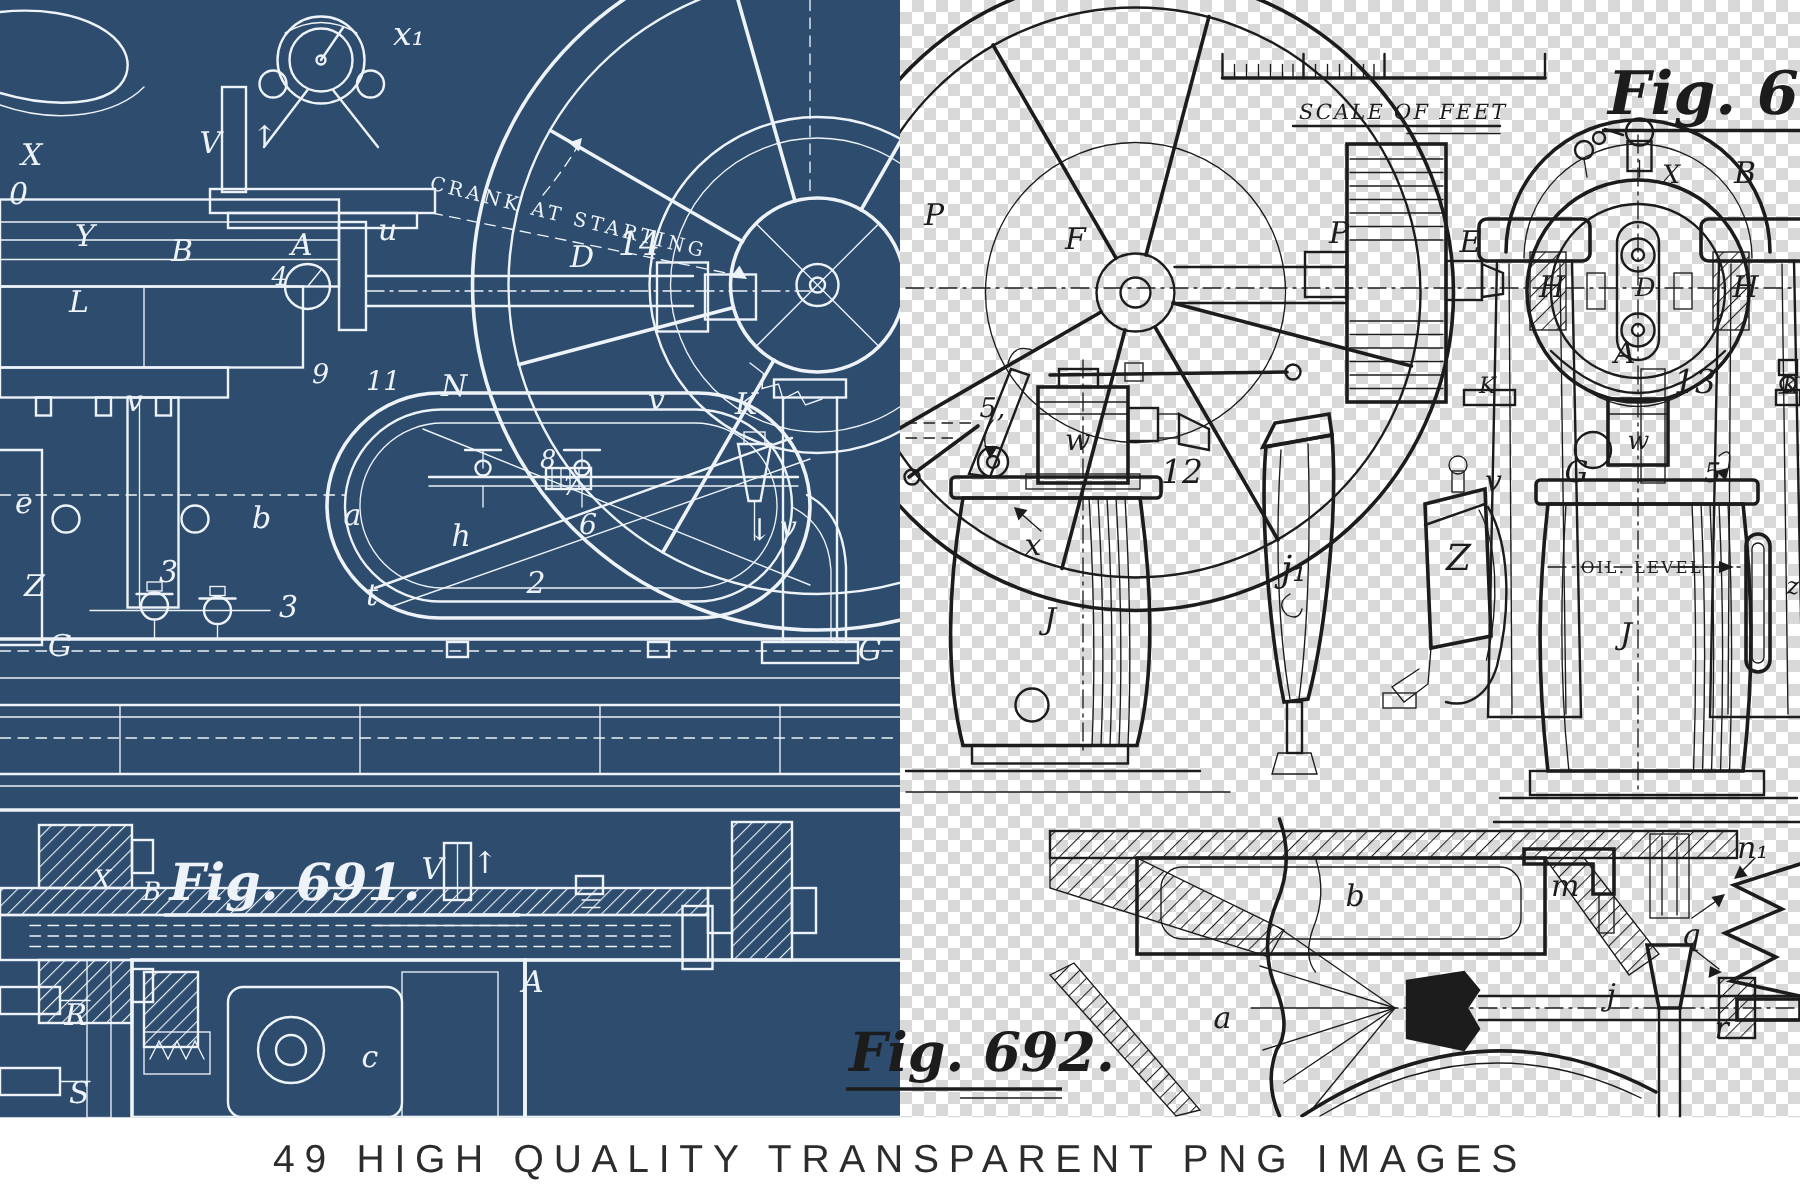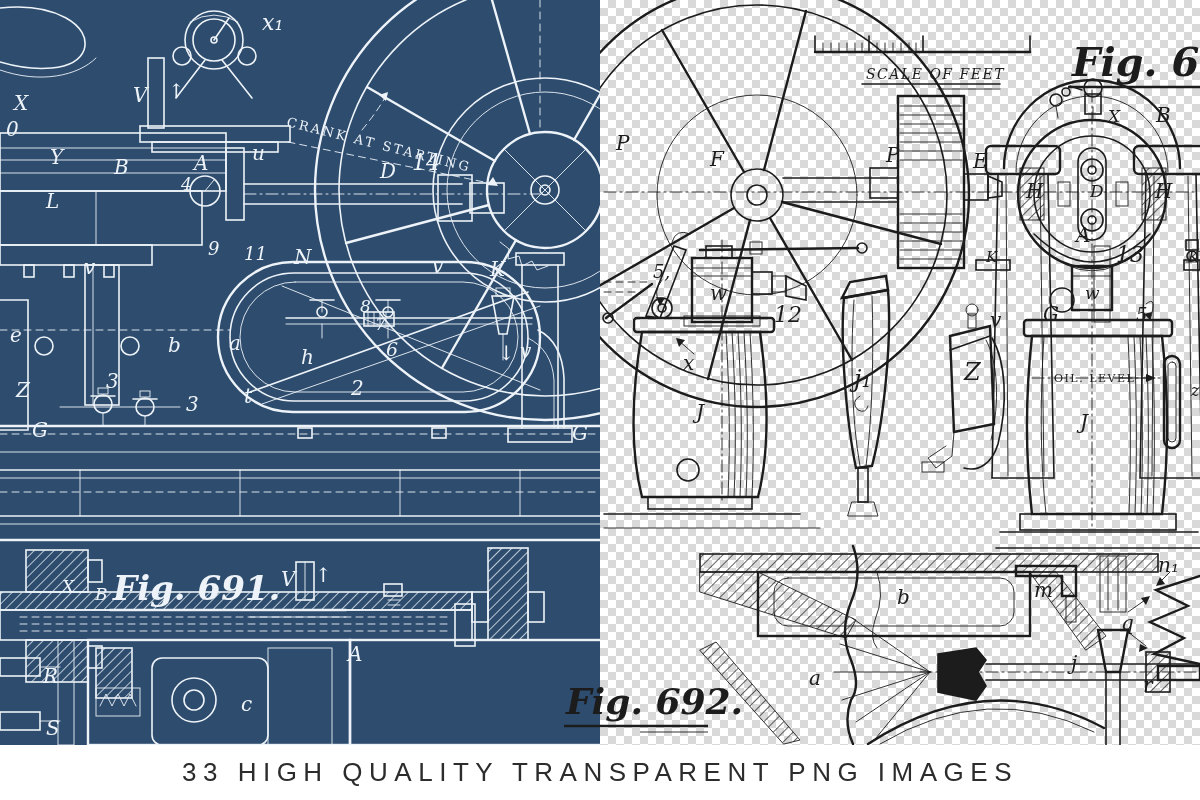--- a/index.html
+++ b/index.html
@@ -570,14 +570,14 @@
       <text class="figtitle" x="1072" y="76" font-size="40">Fig. 696</text>
       <line x1="1068" y1="87" x2="1200" y2="87" class="w2"></line>
       <text class="figtitle" x="566" y="714" font-size="36">Fig. 692.</text>
       <line x1="564" y1="726" x2="708" y2="726" class="w2"></line>
       <line x1="640" y1="732" x2="708" y2="732" class="thin"></line>
     </g>
   </svg>
 </div>
 
 <div class="caption-bar">
-  <div class="caption-text">33 HIGH QUALITY TRANSPARENT PNG IMAGES</div>
+  <div class="caption-text">49 HIGH QUALITY TRANSPARENT PNG IMAGES</div>
 </div>
 
 </body></html>

